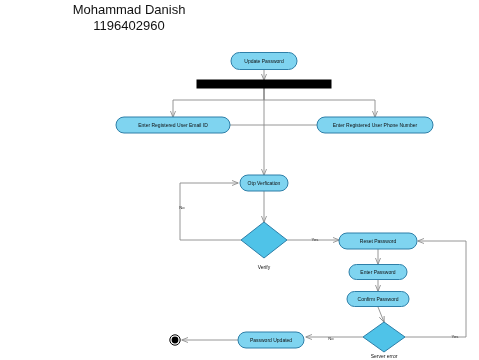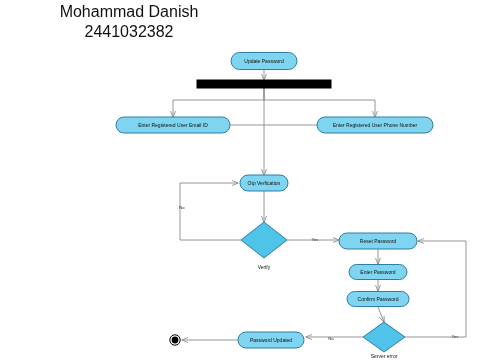--- a/index.html
+++ b/index.html
@@ -24,21 +24,21 @@
   }
   .header-block {
     position: absolute;
     left: 0;
     top: 2px;
     width: 220px;
     text-align: center;
     line-height: 1.25;
   }
   .header-line {
-    font-size: 16px;
+    font-size: 13px;
     color: #111111;
     display: block;
     padding-left: 38px;
   }
   .node-label {
     position: absolute;
     text-align: center;
     font-size: 5px;
     color: #101010;
     pointer-events: none;
@@ -58,21 +58,21 @@
     color: #101010;
     white-space: nowrap;
     transform: translate(-50%, -50%);
   }
 </style>
 </head>
 <body>
 
 <div class="header-block">
   <span class="header-line">Mohammad Danish</span>
-  <span class="header-line">2441032382</span>
+  <span class="header-line">1196402960</span>
 </div>
 
 <svg id="diagram-canvas" viewBox="0 0 479 360" xmlns="http://www.w3.org/2000/svg">
   <defs>
     <marker id="arrow" markerWidth="7" markerHeight="7" refX="6.2" refY="2.6" orient="auto" markerUnits="userSpaceOnUse">
       <path d="M0,0 L6.5,2.6 L0,5.2" fill="none" stroke="#8a8a8a" stroke-width="0.85"></path>
     </marker>
   </defs>
 
   <g id="edge-layer" fill="none" stroke="#8a8a8a" stroke-width="0.9">

